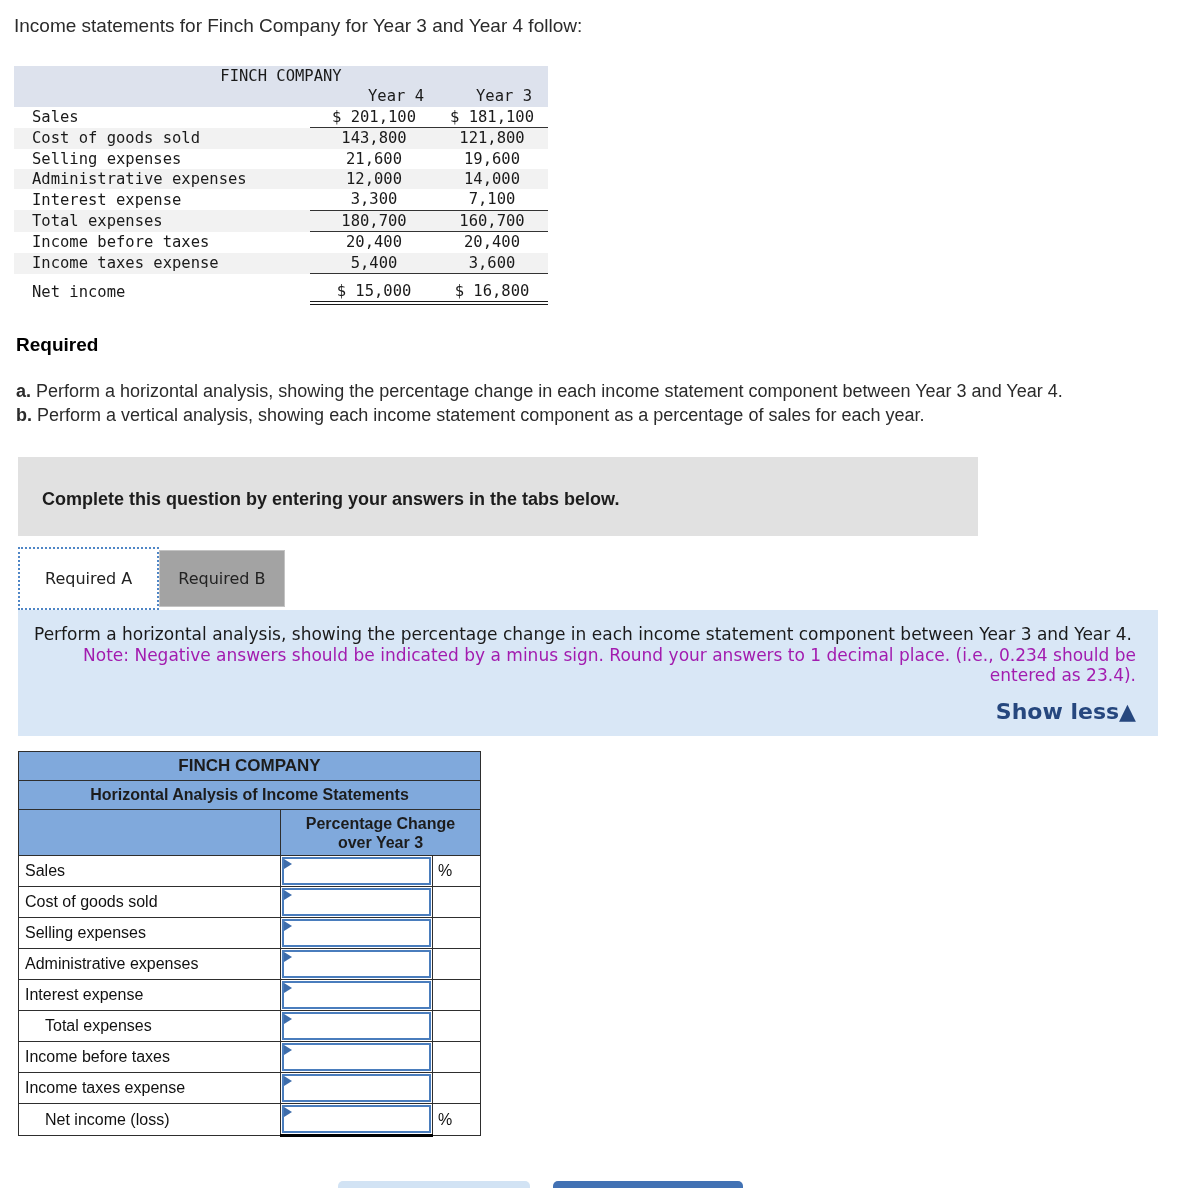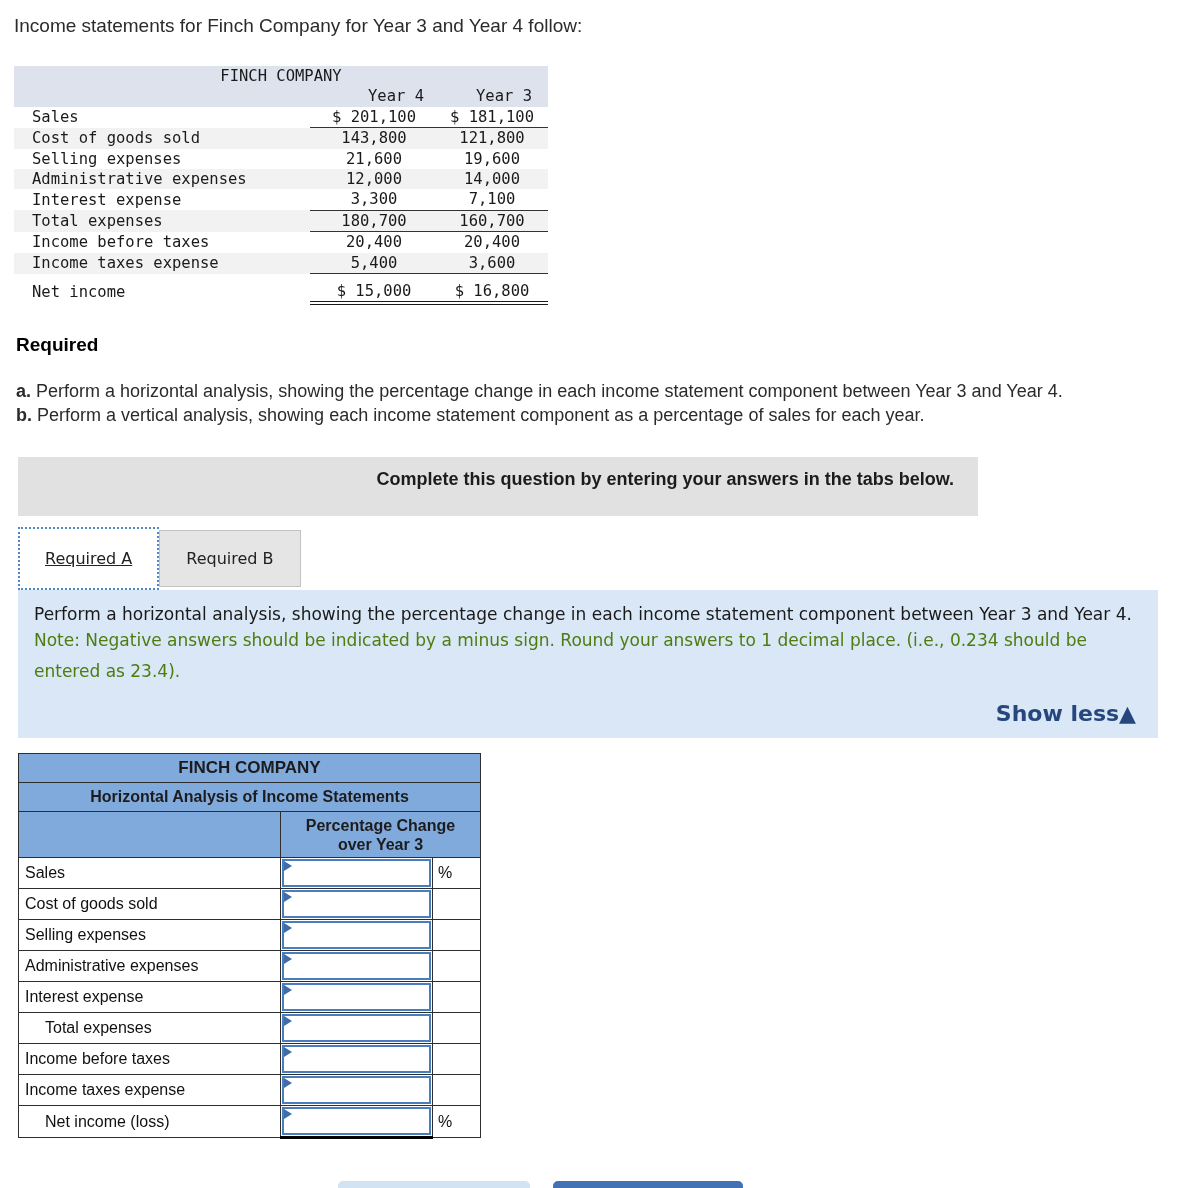--- a/index.html
+++ b/index.html
@@ -59,56 +59,54 @@
     text-indent: -24px;
     color: #2b2b2b;
   }
   .req-item .pfx { font-weight: bold; }
 
   
   .banner {
     margin: 30px 0 0 18px;
     width: 960px;
     background: #e1e1e1;
-    padding: 12px 24px 26px 24px;
-    text-align: right;
+    padding: 32px 24px 26px 24px;
   }
   .banner .txt { font-size: 18px; font-weight: bold; color: #1c1c1c; }
 
   
   .tabs { margin: 11px 0 0 18px; display: flex; align-items: flex-start; }
   .tab {
     font-family: "DejaVu Sans", sans-serif;
     font-size: 16px;
     color: #222;
     cursor: pointer;
   }
   .tab.active {
     background: #ffffff;
     border: 2px dotted #4f86c6;
     padding: 20px 25px;
-    text-decoration: underline;
   }
   .tab.inactive {
-    background: #e5e5e5;
+    background: #a3a3a3;
     border: 1px solid #c3c3c3;
-    padding: 18px 26px;
+    padding: 18px 18px;
     margin-top: 3px;
   }
 
   
   .panel {
     margin-left: 18px;
     width: 1140px;
     background: #d9e7f6;
     padding: 13px 22px 12px 16px;
     font-family: "DejaVu Sans", sans-serif;
   }
   .panel .instruction { font-size: 17px; line-height: 22px; color: #1a1a1a; }
-  .panel .note { font-size: 17px; line-height: 31px; color: #4d7c0f; }
+  .panel .note { font-size: 17px; line-height: 20px; color: #a21caf; text-align: right; }
   .panel .showless-row { text-align: right; margin-top: 14px; }
   .panel .showless {
     font-size: 22px;
     font-weight: bold;
     color: #26477e;
     cursor: pointer;
   }
 
   
   table.ha {

